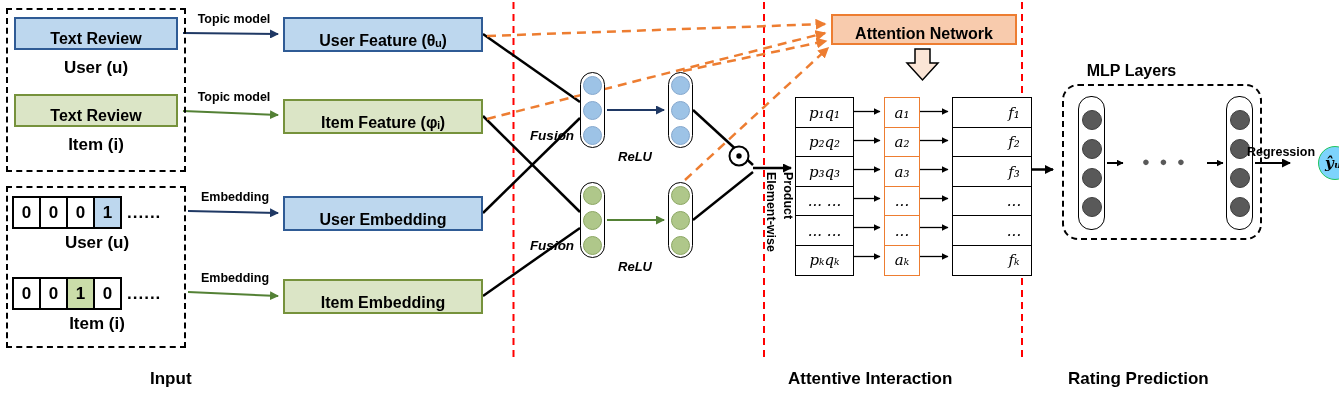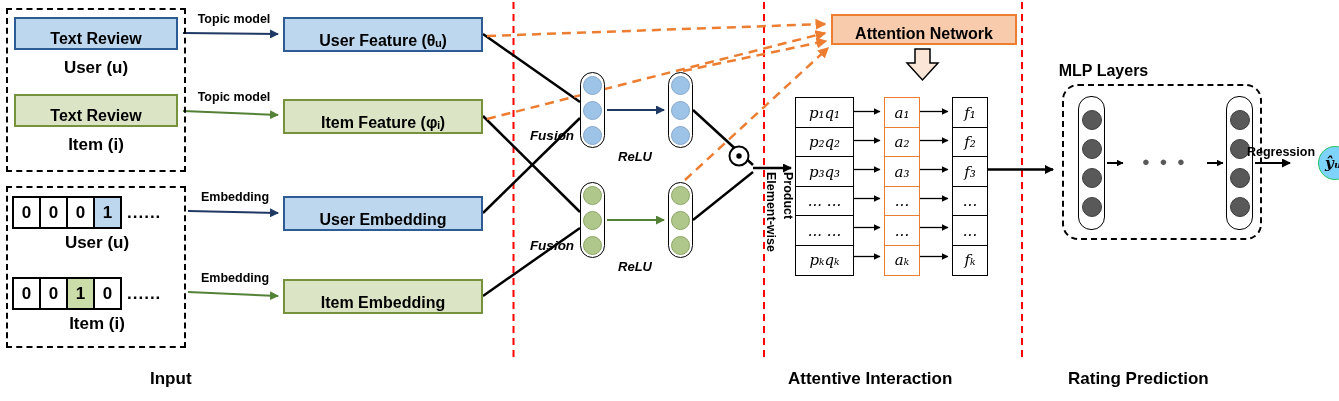--- a/index.html
+++ b/index.html
@@ -21,21 +21,21 @@
   .bdot{background:#9DC3E6;border:1px solid #85A8CE;}
   .gdot{background:#AFC78A;border:1px solid #8CA763;}
   .kdot{width:18px;height:18px;border-radius:50%;background:#595959;border:1.5px solid #3F3F3F;}
   .pill-dark{gap:9px;}
   .cellcol{display:flex;flex-direction:column;}
   .cell{border:1.5px solid #000;margin-top:-1.5px;height:29px;display:flex;align-items:center;
         justify-content:center;font-family:"DejaVu Serif",serif;font-style:italic;font-size:15px;background:#fff;}
   .cell:first-child{margin-top:0;}
   .col-pq .cell{width:57px;}
   .col-a .cell{width:34px;border-color:#ED7D31;border-width:1.6px;}
-  .col-f .cell{width:34px;}
+  .col-f .cell{width:34px;padding-left:44px;}
   .onehot{display:flex;align-items:center;font-weight:bold;font-size:17px;}
   .ohcell{width:25px;height:29px;border:2px solid #000;margin-left:-2px;display:flex;
           align-items:center;justify-content:center;background:#fff;}
   .ohcell:first-child{margin-left:0;}
   .oh-blue{background:#BDD7EE;}
   .oh-green{background:#CBDDA9;}
   .ohdots{padding-left:5px;font-weight:bold;letter-spacing:1px;}
   .attnbox{background:#F8CBAD;border:2px solid #ED7D31;}
   .vertlabel{writing-mode:vertical-lr;white-space:pre-line;font-weight:bold;font-size:12.5px;line-height:1.3;}
   .mlpbox{border:2px dashed #000;border-radius:16px;}
@@ -210,21 +210,21 @@
   </div>
   <div class="abs cellcol col-f" style="left:952px;top:97px;">
     <div class="cell">f₁</div>
     <div class="cell">f₂</div>
     <div class="cell">f₃</div>
     <div class="cell">...</div>
     <div class="cell">...</div>
     <div class="cell">fₖ</div>
   </div>
 
-  <div class="abs boxlabel fs16" style="left:1026px;top:60px;width:155px;height:20px;">MLP Layers</div>
+  <div class="abs boxlabel fs16" style="left:1054px;top:60px;width:155px;height:20px;">MLP Layers</div>
   <div class="abs mlpbox" style="left:1062px;top:84px;width:200px;height:156px;"></div>
   <div class="abs pill pill-dark" style="left:1078px;top:96px;width:27px;height:134px;">
     <span class="kdot"></span>
     <span class="kdot"></span>
     <span class="kdot"></span>
     <span class="kdot"></span>
   </div>
   <div class="abs mlpdots" style="left:1126px;top:154px;width:78px;">● ● ●</div>
   <div class="abs pill pill-dark" style="left:1226px;top:96px;width:27px;height:134px;">
     <span class="kdot"></span>

